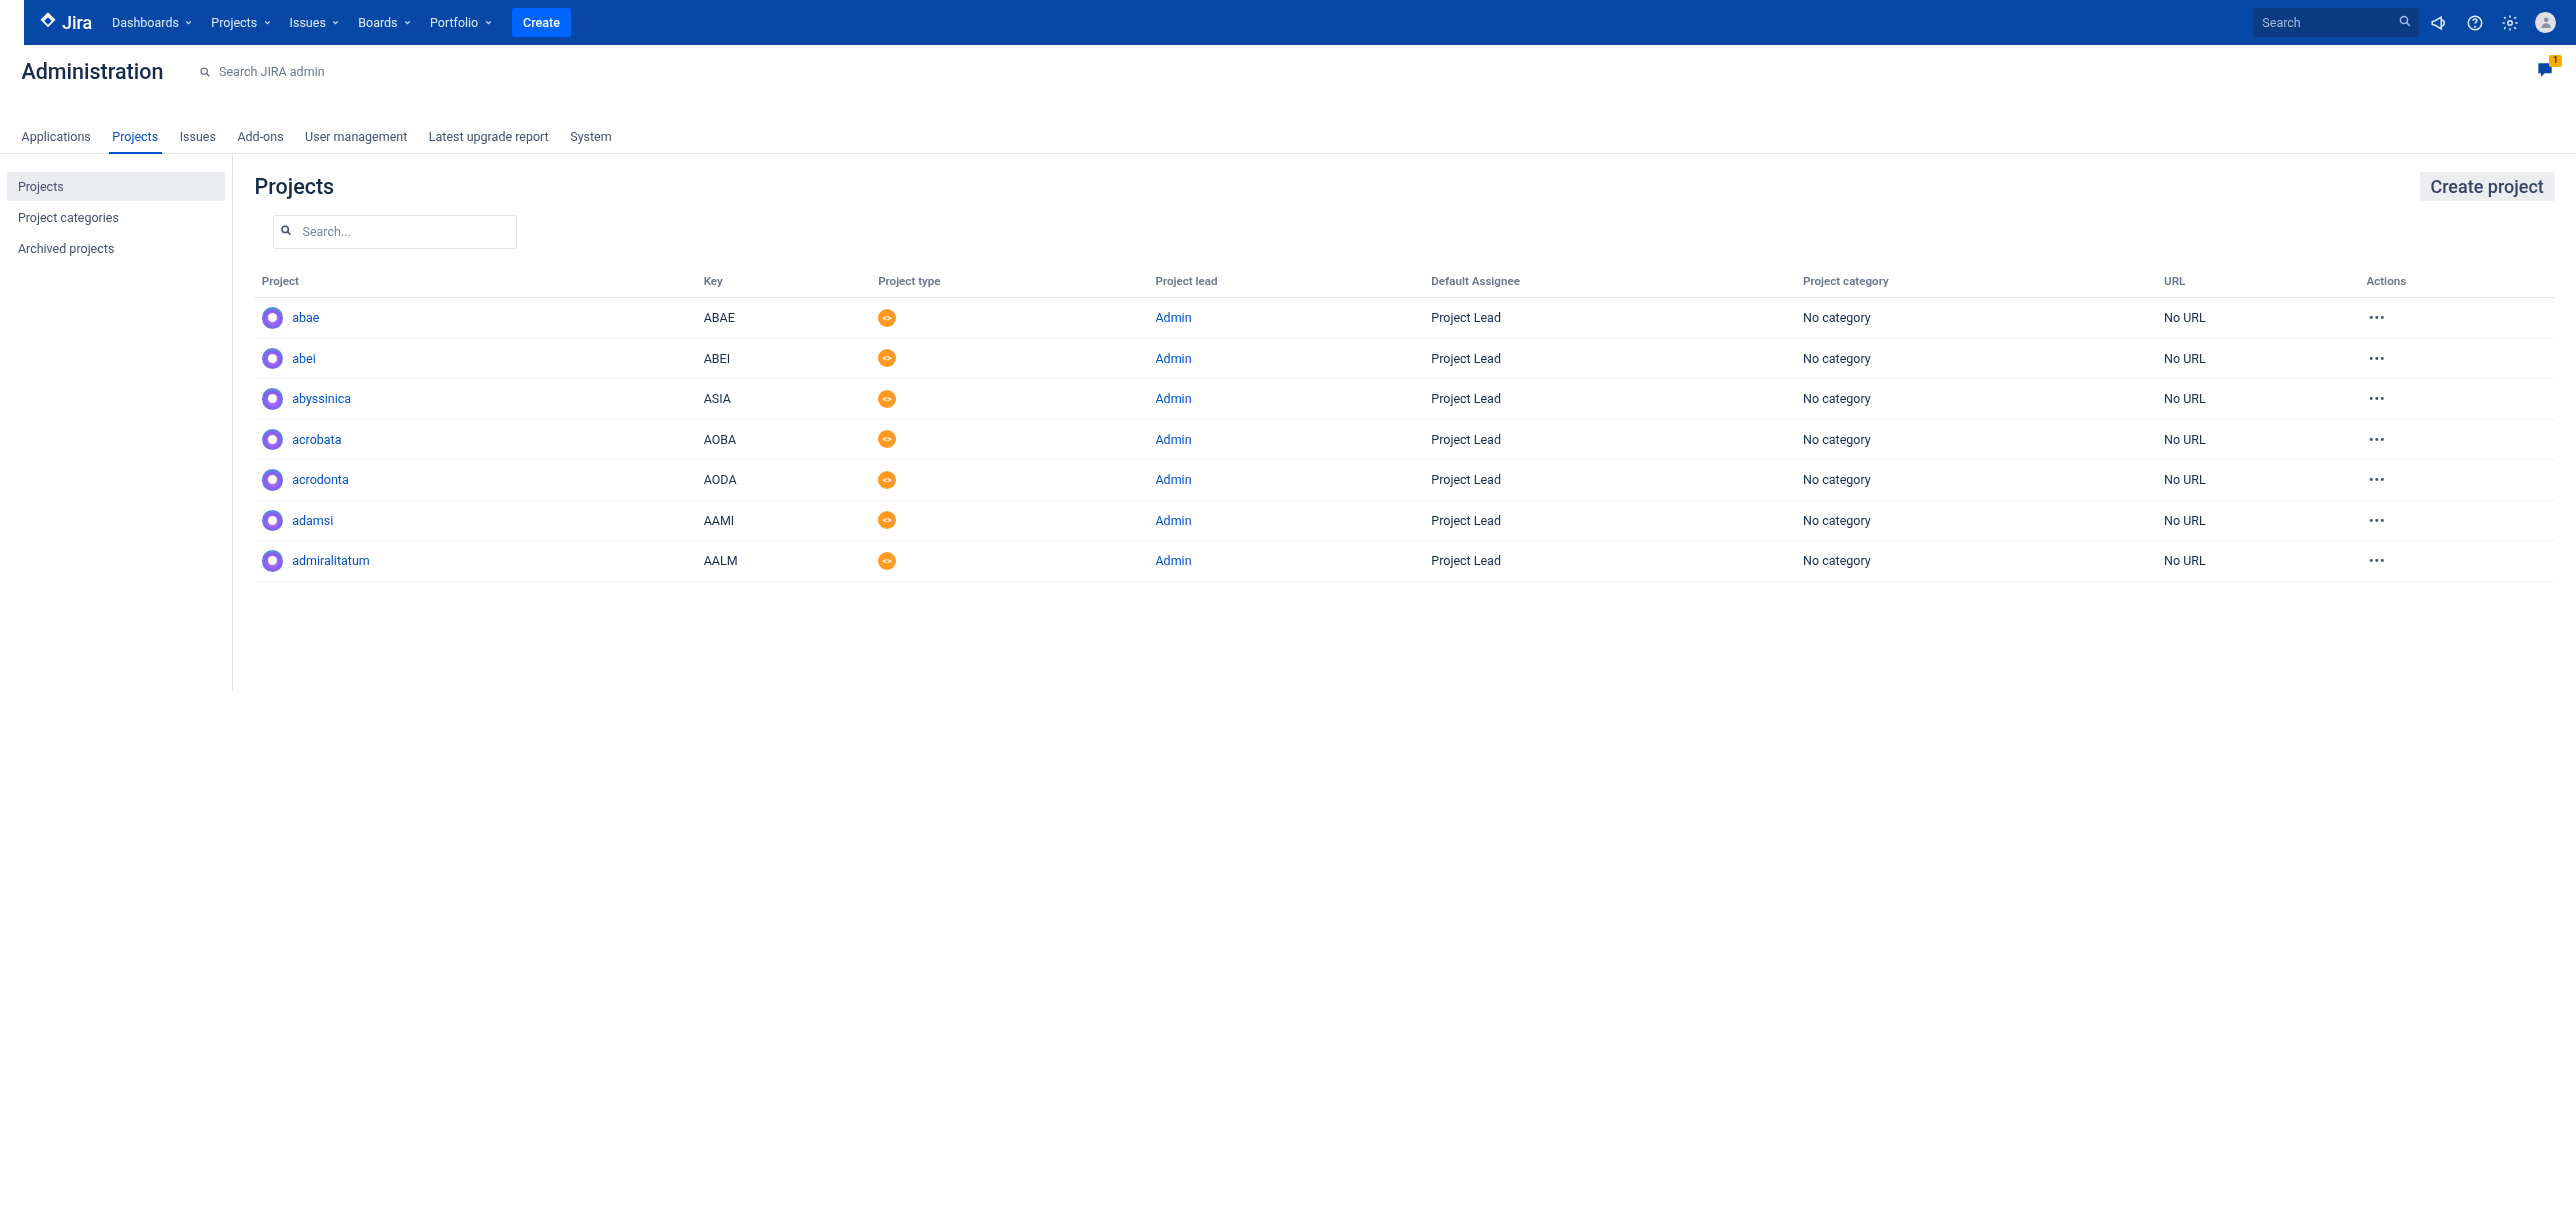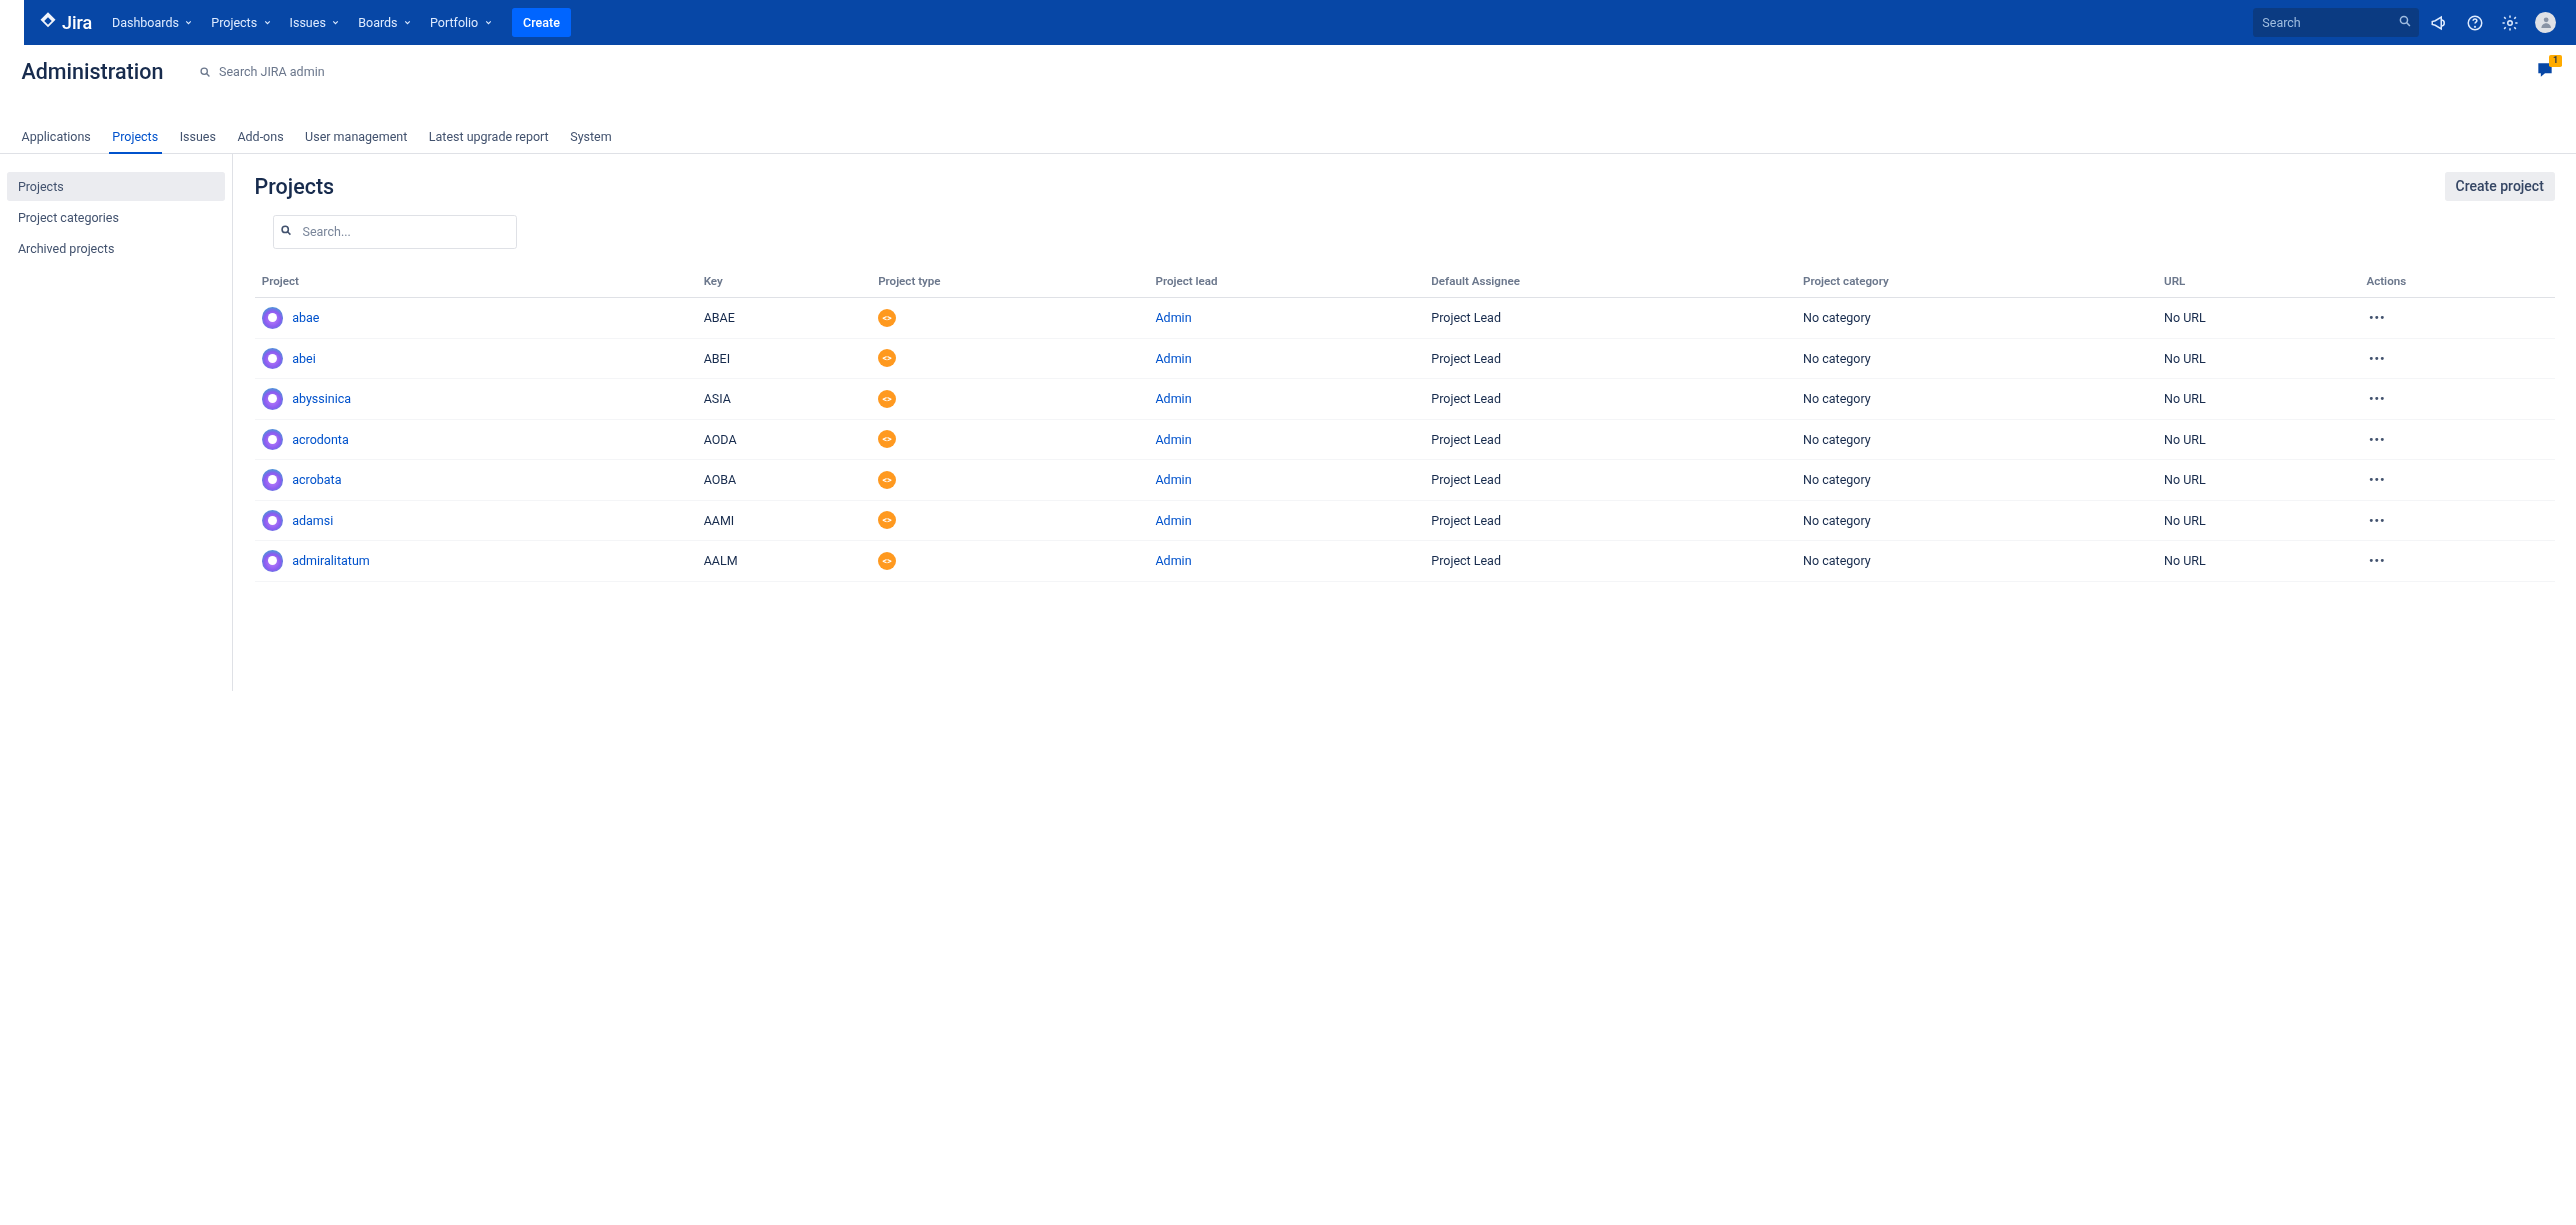--- a/index.html
+++ b/index.html
@@ -205,21 +205,21 @@
     .page-title {
       font-size: 21.5px;
       font-weight: 500;
     }
     .create-project-btn {
       background: rgba(9,30,66,0.08);
       border: none;
       padding: 0 10.7px;
       height: 29px;
       border-radius: 2.7px;
-      font-size: 14px;
+      font-size: 18px;
       color: #344563;
       font-weight: 500;
       cursor: pointer;
     }
     .filter-search {
       position: relative;
       width: 244px;
       margin-left: 18px;
       margin-bottom: 18px;
     }
@@ -510,39 +510,39 @@
             <td><span class="proj-link">Admin</span></td>
             <td>Project Lead</td>
             <td>No category</td>
             <td>No URL</td>
             <td><span class="actions-icon">•••</span></td>
           </tr>
           <tr>
             <td>
               <div class="proj-cell">
                 <span class="proj-avatar"></span>
+                <span class="proj-link">acrobata</span>
+              </div>
+            </td>
+            <td>AOBA</td>
+            <td><span class="ptype-icon">&lt;&gt;</span></td>
+            <td><span class="proj-link">Admin</span></td>
+            <td>Project Lead</td>
+            <td>No category</td>
+            <td>No URL</td>
+            <td><span class="actions-icon">•••</span></td>
+          </tr>
+          <tr>
+            <td>
+              <div class="proj-cell">
+                <span class="proj-avatar"></span>
                 <span class="proj-link">acrodonta</span>
               </div>
             </td>
             <td>AODA</td>
-            <td><span class="ptype-icon">&lt;&gt;</span></td>
-            <td><span class="proj-link">Admin</span></td>
-            <td>Project Lead</td>
-            <td>No category</td>
-            <td>No URL</td>
-            <td><span class="actions-icon">•••</span></td>
-          </tr>
-          <tr>
-            <td>
-              <div class="proj-cell">
-                <span class="proj-avatar"></span>
-                <span class="proj-link">acrobata</span>
-              </div>
-            </td>
-            <td>AOBA</td>
             <td><span class="ptype-icon">&lt;&gt;</span></td>
             <td><span class="proj-link">Admin</span></td>
             <td>Project Lead</td>
             <td>No category</td>
             <td>No URL</td>
             <td><span class="actions-icon">•••</span></td>
           </tr>
           <tr>
             <td>
               <div class="proj-cell">

